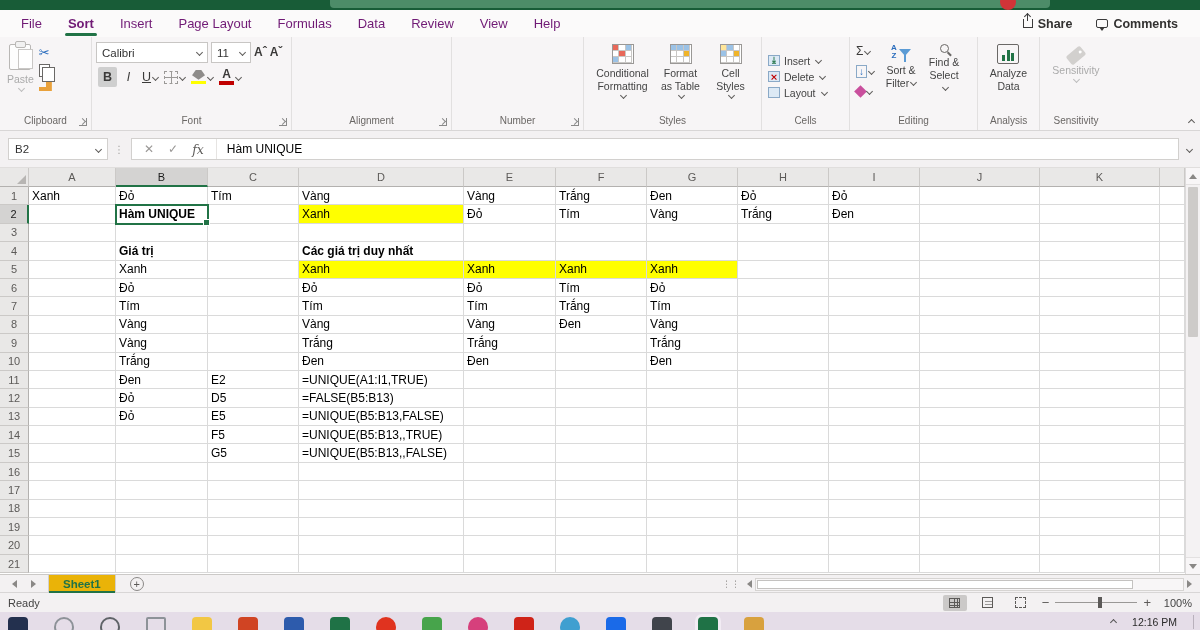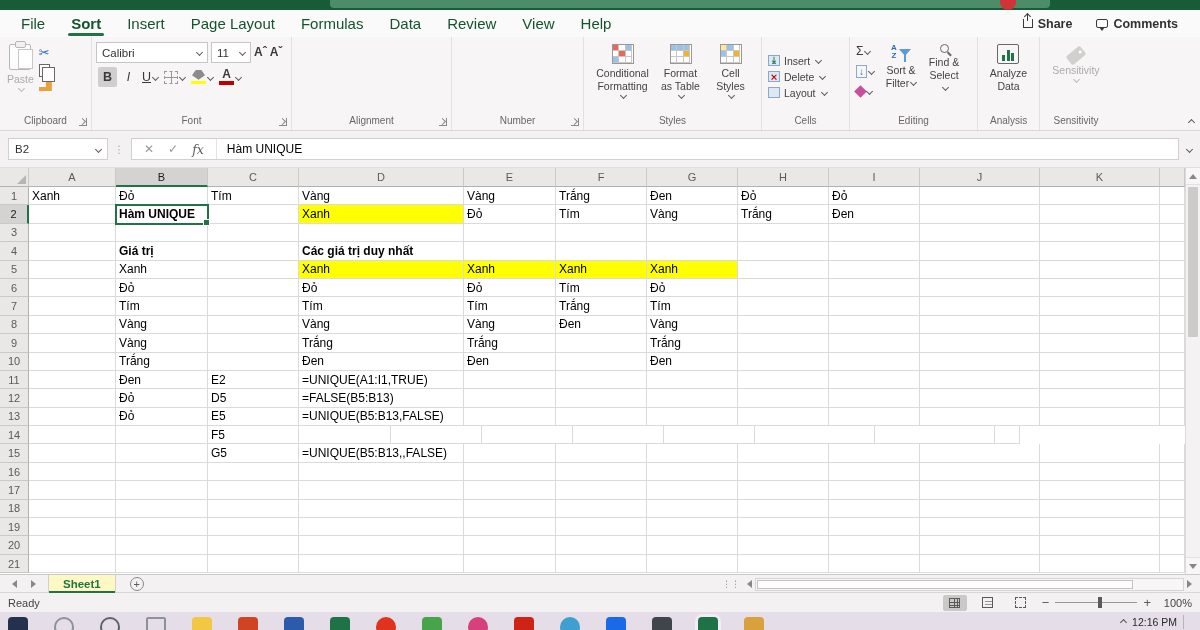--- a/index.html
+++ b/index.html
@@ -8,21 +8,21 @@
   .screen { position:relative; width:1200px; height:630px; background:#fff; }
 
   
   .titlebar { position:relative; height:10px; background:#185c37; overflow:hidden; }
   .search-pill { position:absolute; left:330px; top:-10px; width:720px; height:18px; background:#4d8c68; border-radius:4px; }
   .avatar-dot { position:absolute; left:1000px; top:-6px; width:16px; height:16px; border-radius:50%; background:#d13438; }
 
   
   .menubar { height:27px; background:#fbfafa; display:flex; align-items:stretch; justify-content:space-between; }
   .tabs { display:flex; align-items:stretch; padding-left:8px; }
-  .tab { padding:0 13px; display:flex; align-items:center; font-size:15px; color:#14532d; cursor:default; position:relative; }
+  .tab { padding:0 13px; display:flex; align-items:center; font-size:13px; color:#701a75; cursor:default; position:relative; }
   .tab.active { font-weight:bold; }
   .tab.active::after { content:''; position:absolute; left:10px; right:10px; bottom:1px; height:3px; background:#217346; border-radius:2px; }
   .mb-right { display:flex; align-items:center; gap:8px; padding-right:14px; }
   .mb-btn { display:flex; align-items:center; gap:5px; font-size:12.5px; font-weight:bold; color:#323130; padding:2px 8px; border-radius:2px; }
   .share-glyph { width:10px; height:9px; border:1.3px solid #3a3a3a; border-top:none; position:relative; display:inline-block; }
   .share-glyph::after { content:''; position:absolute; left:3px; top:-5px; width:1.3px; height:7px; background:#3a3a3a; }
   .share-glyph::before { content:''; position:absolute; left:1px; top:-5px; width:4px; height:4px; border-left:1.3px solid #3a3a3a; border-top:1.3px solid #3a3a3a; transform:rotate(45deg); }
   .comment-glyph { width:12px; height:9px; border:1.3px solid #3a3a3a; border-radius:2px; position:relative; display:inline-block; }
   .comment-glyph::after { content:''; position:absolute; left:2px; bottom:-4px; width:0; height:0; border-left:3px solid transparent; border-right:3px solid transparent; border-top:4px solid #3a3a3a; }
 
@@ -119,21 +119,21 @@
   .varrow { height:17px; display:flex; align-items:center; justify-content:center; background:#f8f6f7; border-bottom:1px solid #e3e1e1; }
   .vthumb { margin:2px 2px; height:150px; background:#cdcbc9; border-radius:1px; }
   .tri-up { width:0; height:0; border-left:4px solid transparent; border-right:4px solid transparent; border-bottom:5px solid #8a8886; }
   .tri-dn { width:0; height:0; border-left:4px solid transparent; border-right:4px solid transparent; border-top:5px solid #8a8886; }
   .tri-l { width:0; height:0; border-top:4px solid transparent; border-bottom:4px solid transparent; border-right:5px solid #8a8886; }
   .tri-r { width:0; height:0; border-top:4px solid transparent; border-bottom:4px solid transparent; border-left:5px solid #8a8886; }
 
   
   .tabbar { height:18px; background:#f3f1f2; border-top:1px solid #cbc9c7; display:flex; align-items:center; position:relative; }
   .nav-arrows { display:flex; gap:14px; padding:0 12px; align-items:center; }
-  .sheettab { height:18px; background:#fef9c3; border-right:1px solid #d2d0ce; border-left:1px solid #d2d0ce; display:flex; align-items:center; padding:0 14px; font-size:11.5px; font-weight:bold; color:#217346; position:relative; }
+  .sheettab { height:18px; background:#eab308; border-right:1px solid #d2d0ce; border-left:1px solid #d2d0ce; display:flex; align-items:center; padding:0 14px; font-size:11.5px; font-weight:bold; color:#217346; position:relative; }
   .sheettab::after { content:''; position:absolute; left:0; right:0; bottom:0; height:2px; background:#217346; }
   .addsheet { width:14px; height:14px; border:1px solid #8a8886; border-radius:50%; color:#5c5a58; font-size:11px; line-height:12px; text-align:center; margin-left:14px; }
   .hscroll { position:absolute; right:8px; top:2px; width:470px; height:14px; display:flex; align-items:center; gap:3px; }
   .splitdots { color:#8a8886; font-size:9px; letter-spacing:0; line-height:5px; margin-right:4px; }
   .htrack { flex:1; height:13px; background:#f8f6f7; border:1px solid #d6d4d2; position:relative; }
   .hthumb { position:absolute; left:1px; top:1px; width:88%; height:9px; background:#fff; border:1px solid #c4c2c0; }
 
   
   .statusbar { height:20px; background:#f3f1f2; border-top:1px solid #d8d6d6; display:flex; align-items:center; justify-content:space-between; padding:0 8px; }
   .status-left { font-size:11px; color:#444; }
@@ -149,21 +149,21 @@
   .zoom-pct { font-size:11px; color:#444; min-width:32px; text-align:right; }
 
   
   .taskbar { height:18px; background:#e5dde8; display:flex; align-items:flex-start; overflow:hidden; position:relative; }
   .tb-icons { display:flex; gap:26px; padding-left:8px; margin-top:5px; }
   .tb-ic { width:20px; height:20px; border-radius:4px; flex:none; }
   .tb-ic.circle { border-radius:50%; }
   .tb-ic.ring { background:transparent !important; border:2.5px solid; border-radius:50%; }
   .tb-ic.outline { background:transparent !important; border:2px solid; border-radius:2px; }
   .tb-active { box-shadow:0 0 0 3px #f2ecf4; }
-  .tb-right { position:absolute; right:16px; top:3px; display:flex; align-items:center; gap:6px; font-size:10.5px; color:#2a2a2a; }
+  .tb-right { position:absolute; right:6px; top:3px; display:flex; align-items:center; gap:16px; font-size:10.5px; color:#2a2a2a; }
   .tb-divider { width:1px; height:14px; background:#b9b1bc; }
 </style>
 </head>
 <body>
 
 <div class="screen">
 
   <div class="titlebar">
     <div class="search-pill"></div>
     <div class="avatar-dot"></div>
@@ -625,20 +625,21 @@
           <div class="cell" style="width: 91px;"></div>
           <div class="cell" style="width: 120px;"></div>
           <div class="cell" style="width: 120px;"></div>
           <div class="cell" style="width: 25px;"></div>
         </div>
         <div class="grow">
           <div class="rhdr">14</div>
           <div class="cell" style="width: 87px;"></div>
           <div class="cell" style="width: 92px;"></div>
           <div class="cell" style="width: 91px;">F5</div>
+          <div class="cell" style="width: 165px;">=UNIQUE(B5:B13,,TRUE)</div>
           <div class="cell" style="width: 92px;"></div>
           <div class="cell" style="width: 91px;"></div>
           <div class="cell" style="width: 91px;"></div>
           <div class="cell" style="width: 91px;"></div>
           <div class="cell" style="width: 91px;"></div>
           <div class="cell" style="width: 120px;"></div>
           <div class="cell" style="width: 120px;"></div>
           <div class="cell" style="width: 25px;"></div>
         </div>
         <div class="grow">

